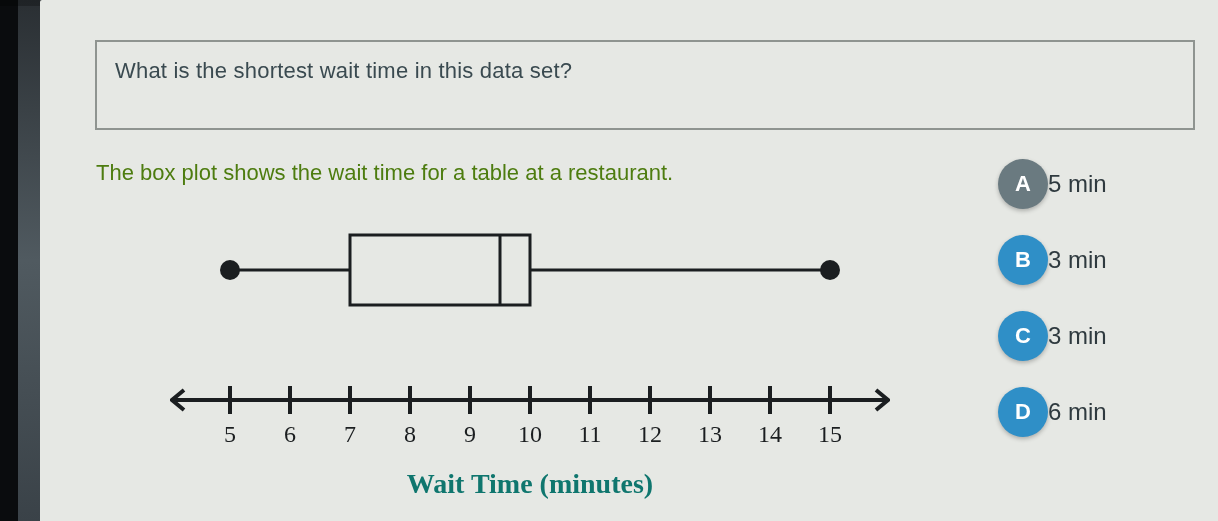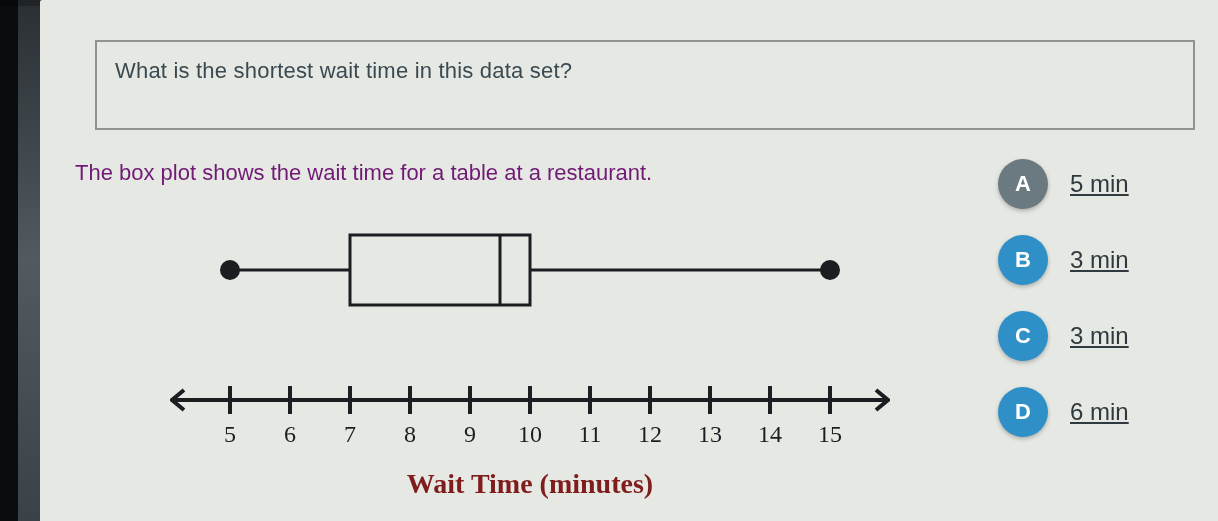--- a/index.html
+++ b/index.html
@@ -31,23 +31,23 @@
     margin-top: 16px;
   }
   .question-text {
     font-size: 22px;
     color: #3a4a50;
     letter-spacing: 0.2px;
   }
 
   .desc {
     position: absolute;
-    left: 35px; top: 160px;
+    left: 56px; top: 160px;
     font-size: 22px;
-    color: #701a75;
+    color: #4d7c0f;
   }
 
   
   .answers {
     position: absolute;
     right: 10px; top: 155px;
     width: 210px;
   }
   .answer {
     display: flex;
@@ -61,40 +61,38 @@
     border-radius: 50%;
     background: #2f8fc7;
     color: #fff;
     display: flex; align-items: center; justify-content: center;
     font-weight: bold; font-size: 22px;
     box-shadow: 0 2px 4px rgba(0,0,0,0.25);
     flex: 0 0 50px;
   }
   .bubble.sel { background: #6a7a80; }
   .answer-label {
-    margin-left: 22px;
     font-size: 24px;
     color: #2f3a3f;
-    text-decoration: underline;
   }
 
   
   .chart {
     position: absolute;
     left: 130px; top: 210px;
     width: 720px; height: 290px;
   }
   .axis-title {
     position: absolute;
     left: 0; width: 720px;
     bottom: 0;
     text-align: center;
     font-family: "Comic Sans MS", "Segoe Script", cursive;
     font-size: 28px; font-weight: bold;
-    color: #7f1d1d;
+    color: #0f766e;
   }
   .axis-svg {
     position: absolute;
     left: 0; top: 0;
     width: 720px; height: 260px;
   }
   .tick-label {
     font-family: "Comic Sans MS", "Segoe Script", cursive;
     font-size: 24px; fill: #1b1e20; text-anchor: middle;
   }

